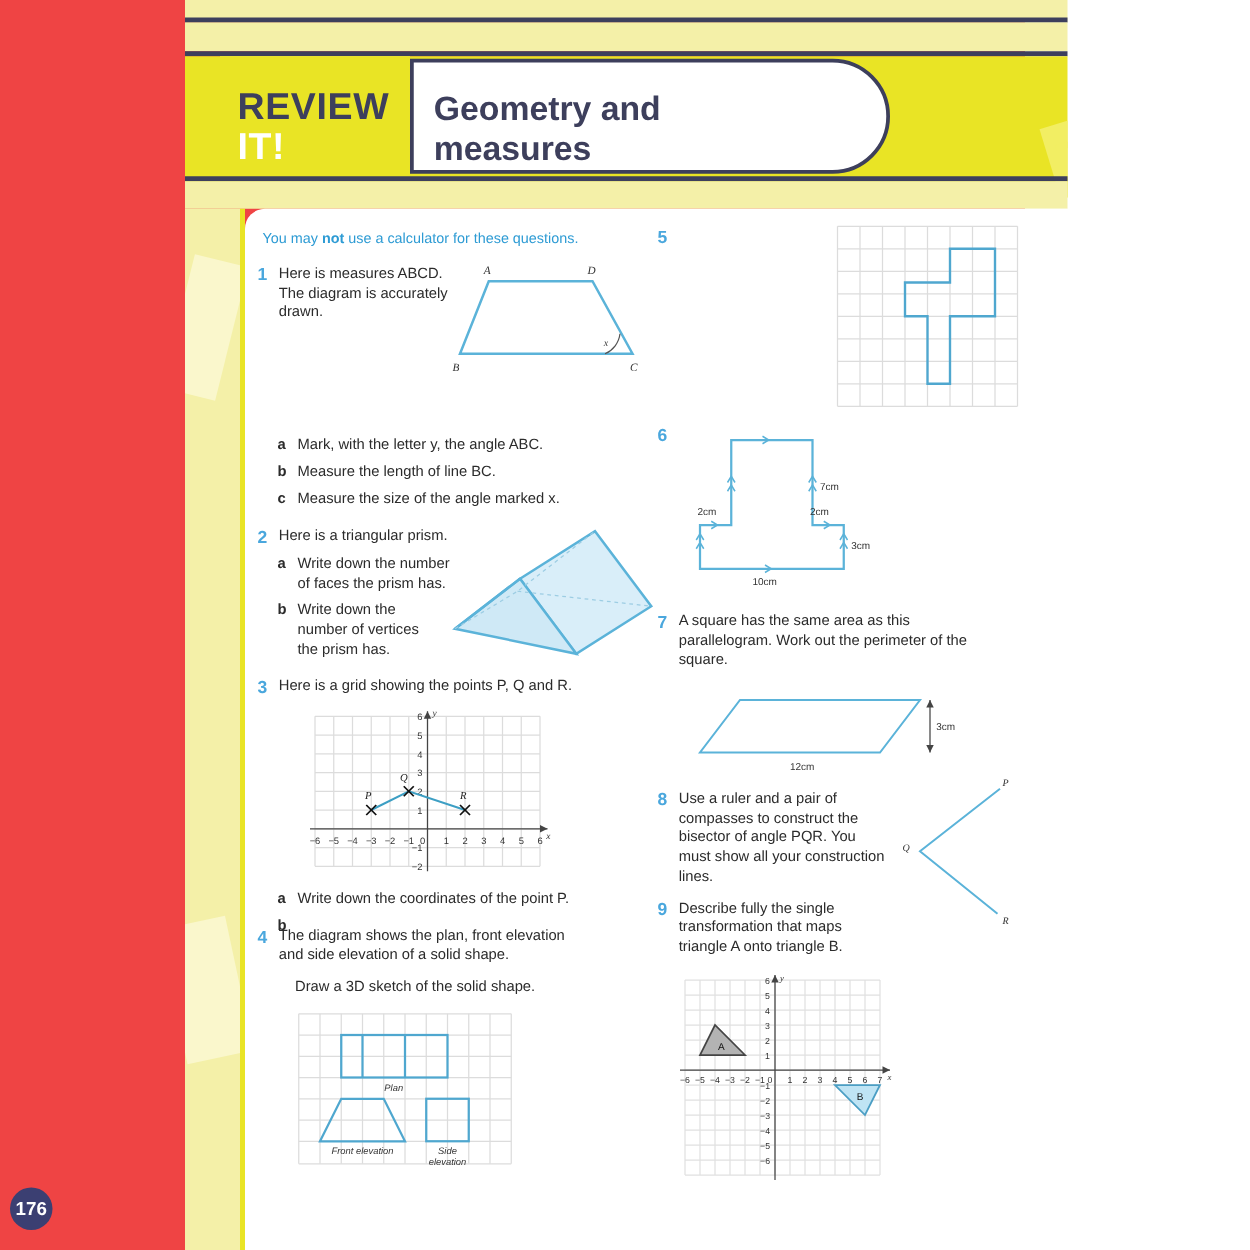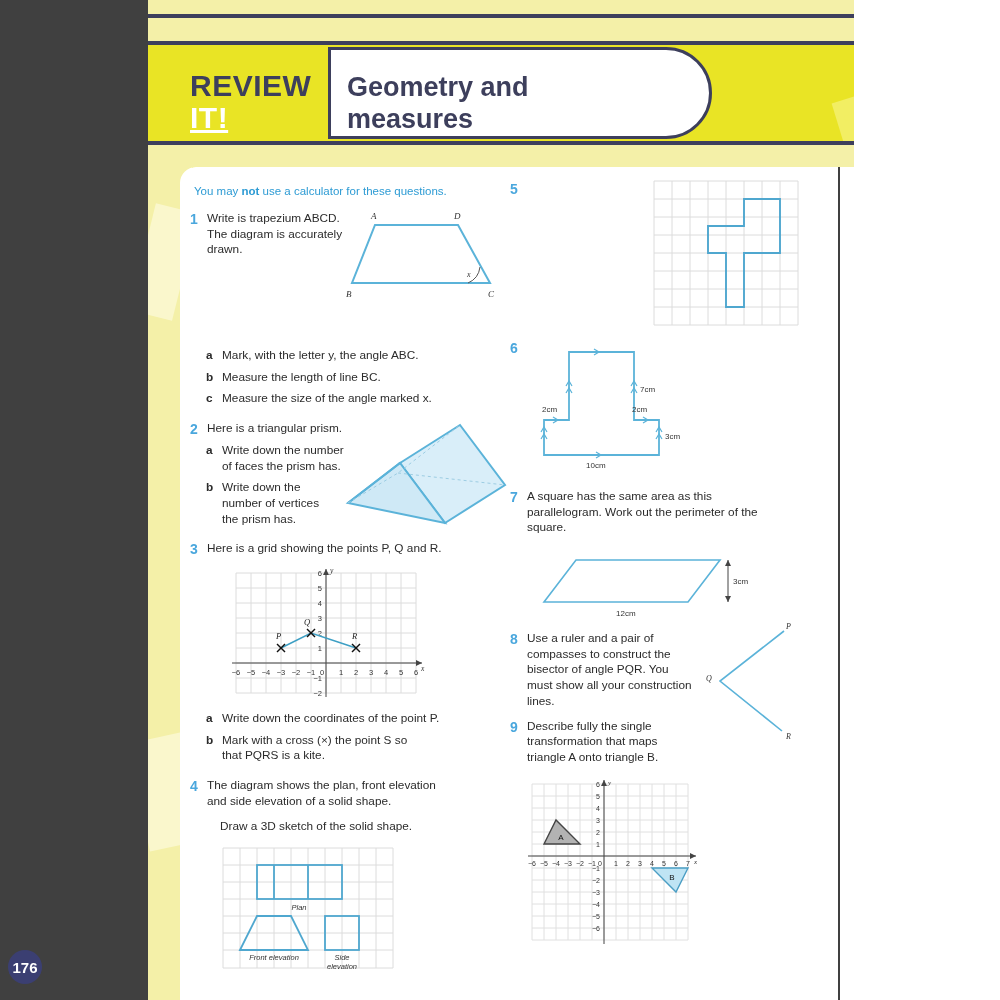--- a/index.html
+++ b/index.html
@@ -1,17 +1,17 @@
 <!DOCTYPE html>
 <html><head>
 <meta charset="utf-8">
 <style>
   html,body{margin:0;padding:0;background:#fff;}
   body{width:1000px;height:1000px;font-family:"Liberation Sans",sans-serif;overflow:hidden;position:relative;}
-  .page{position:absolute;left:0;top:0;width:820px;height:1000px;background:#404040;padding-left:20px;}
+  .page{position:absolute;left:0;top:0;width:820px;height:1000px;background:#ef4444;}
 
   
   .band-top-pale{position:absolute;left:148px;top:0;width:706px;height:18px;background:#f4f0a8;}
   .band-rule1{position:absolute;left:148px;top:14px;width:706px;height:4px;background:#3d3f5c;}
   .band-pale2{position:absolute;left:148px;top:18px;width:706px;height:23px;background:#f4f0a8;}
   .band-rule2{position:absolute;left:148px;top:41px;width:706px;height:4px;background:#3d3f5c;}
   .header-yellow{position:absolute;left:148px;top:45px;width:706px;height:113px;background:#e9e425;overflow:hidden;}
   .header-strip-white{position:absolute;left:176px;top:45px;width:152px;height:113px;background:#efeb6a;}
   .band-rule3{position:absolute;left:148px;top:141px;width:706px;height:4px;background:#3d3f5c;}
   .pale-below{position:absolute;left:148px;top:145px;width:706px;height:22px;background:#f4f0a8;}
@@ -19,35 +19,35 @@
   
   .left-strip{position:absolute;left:148px;top:167px;width:48px;height:833px;background:#f4f0a8;overflow:hidden;}
   .left-strip-edge{position:absolute;left:192px;top:167px;width:4px;height:833px;background:#e9e425;}
 
   .strip-deco{position:absolute;background:#faf7cc;}
 
   
   .review-block{position:absolute;left:176px;top:45px;width:152px;height:113px;background:#e9e425;
     display:flex;flex-direction:column;justify-content:center;padding-left:14px;box-sizing:border-box;}
   .review-line1{font-size:30px;font-weight:bold;color:#3d3f5c;letter-spacing:.5px;line-height:1.05;}
-  .review-line2{font-size:30px;font-weight:bold;color:#ffffff;letter-spacing:.5px;line-height:1.05;text-decoration:underline;}
+  .review-line2{font-size:30px;font-weight:bold;color:#ffffff;letter-spacing:.5px;line-height:1.05;}
 
   
   .title-pill{position:absolute;left:328px;top:47px;width:384px;height:92px;background:#ffffff;
     border:3px solid #3d3f5c;border-radius:0 46px 46px 0;box-sizing:border-box;
     display:flex;align-items:flex-end;padding-left:16px;}
   .title-text{font-size:27px;font-weight:bold;color:#3d3f5c;line-height:1.18;}
 
   
   .checklist{position:absolute;left:700px;top:38px;width:120px;height:130px;transform:rotate(-17deg);}
   .clip-page{position:absolute;left:0;top:0;width:92px;height:118px;background:#f2ee63;}
   .cl-line{position:absolute;height:5px;background:#f2ee63;}
 
   
-  .content{position:absolute;left:180px;top:167px;width:658px;height:833px;background:#ffffff;border-radius:16px 0 0 0;}
+  .content{position:absolute;left:196px;top:167px;width:658px;height:833px;background:#ffffff;border-radius:16px 0 0 0;}
 
   .intro{position:absolute;left:14px;top:18px;font-size:11.5px;color:#2d9bd4;}
   .intro b{color:#2d9bd4;}
 
   .col-left{position:absolute;left:10px;top:44px;width:318px;}
   .col-right{position:absolute;left:330px;top:14px;width:322px;}
 
   .q{position:relative;margin-bottom:9px;}
   .qnum{position:absolute;left:0;top:0;font-size:14px;font-weight:bold;color:#4aa7dd;width:16px;text-align:left;}
   .qbody{margin-left:17px;font-size:11.8px;color:#2b2b2b;line-height:1.33;}
@@ -107,21 +107,21 @@
 
     <div class="intro">
       <span>You may </span><b>not</b><span> use a calculator for these questions.</span>
     </div>
 
     <div class="col-left">
 
       <div class="q">
         <div class="qnum">1</div>
         <div class="qbody" style="width:140px;">
-          <span>Write is trapezium </span><span class="it">ABCD</span><span>.</span>
+          <span>Here is measures </span><span class="it">ABCD</span><span>.</span>
           <span>The diagram is</span>
           <span>accurately drawn.</span>
         </div>
         <div class="figwrap" style="position:absolute;left:150px;top:-6px;">
           <svg width="160" height="100" viewBox="0 0 160 100">
             <polygon points="35,20 118,20 150,78 12,78" fill="none" stroke="#5bb3d9" stroke-width="2"></polygon>
             <path d="M 128 78 A 20 20 0 0 0 140 62" fill="none" stroke="#555" stroke-width="1"></path>
             <text x="31" y="14" font-size="9" font-style="italic" fill="#333" font-family="Liberation Serif, serif">A</text>
             <text x="114" y="14" font-size="9" font-style="italic" fill="#333" font-family="Liberation Serif, serif">D</text>
             <text x="6" y="92" font-size="9" font-style="italic" fill="#333" font-family="Liberation Serif, serif">B</text>
@@ -240,21 +240,20 @@
             <text x="86" y="62" font-size="8.5" font-style="italic" fill="#222" font-family="Liberation Serif, serif">Q</text>
             <text x="134" y="76" font-size="8.5" font-style="italic" fill="#222" font-family="Liberation Serif, serif">R</text>
           </svg>
         </div>
         <div class="sub" style="margin-top:10px;">
           <span class="sublet">a</span>
           <div class="subbody">Write down the coordinates of the point <span class="it">P</span>.</div>
         </div>
         <div class="sub">
           <span class="sublet">b</span>
-          <div class="subbody" style="width:200px;">Mark with a cross (×) the point <span class="it">S</span> so that <span class="it">PQRS</span> is a kite.</div>
         </div>
       </div>
 
       <div class="q" style="margin-top:14px;">
         <div class="qnum">4</div>
         <div class="qbody" style="width:235px;">The diagram shows the plan, front elevation and side elevation of a solid shape.</div>
         <div class="qbody" style="margin-top:10px;margin-left:30px;">Draw a 3D sketch of the solid shape.</div>
         <div class="figwrap" style="margin:8px 0 0 28px;font-style:italic;">
           <svg width="190" height="130" viewBox="0 0 190 130">
             <g stroke="#dcdcdc" stroke-width="1">

